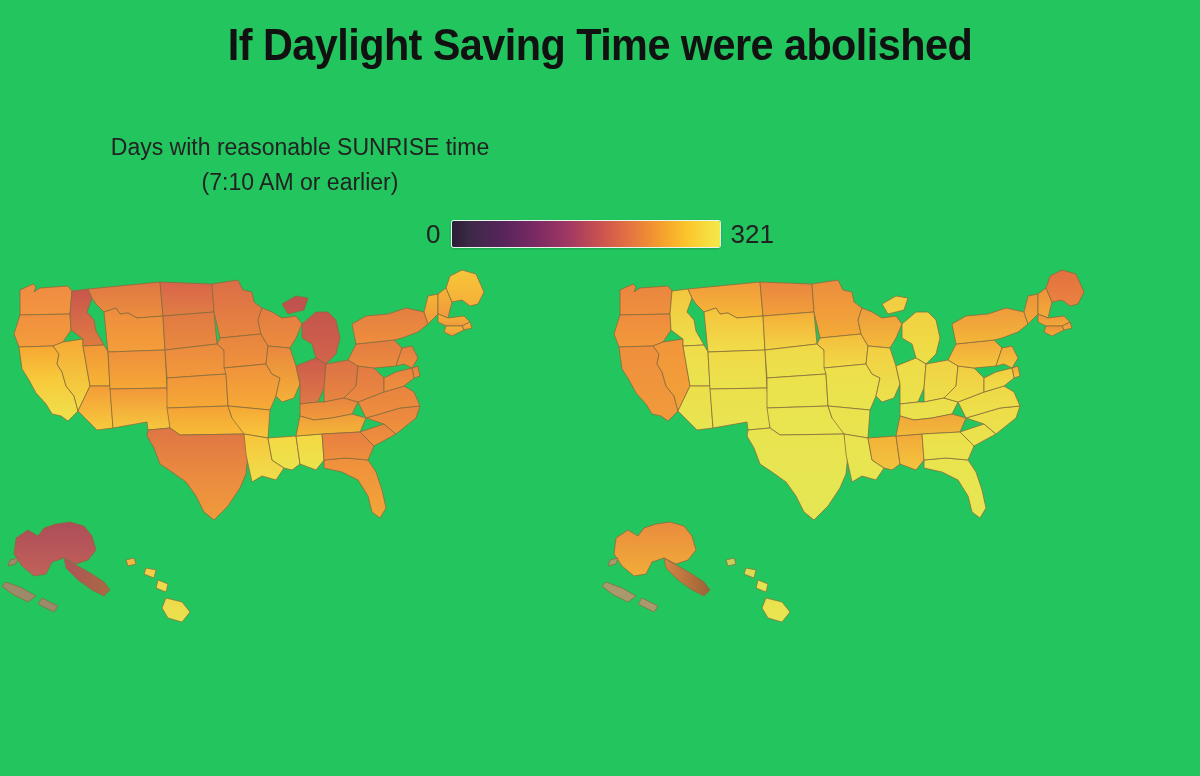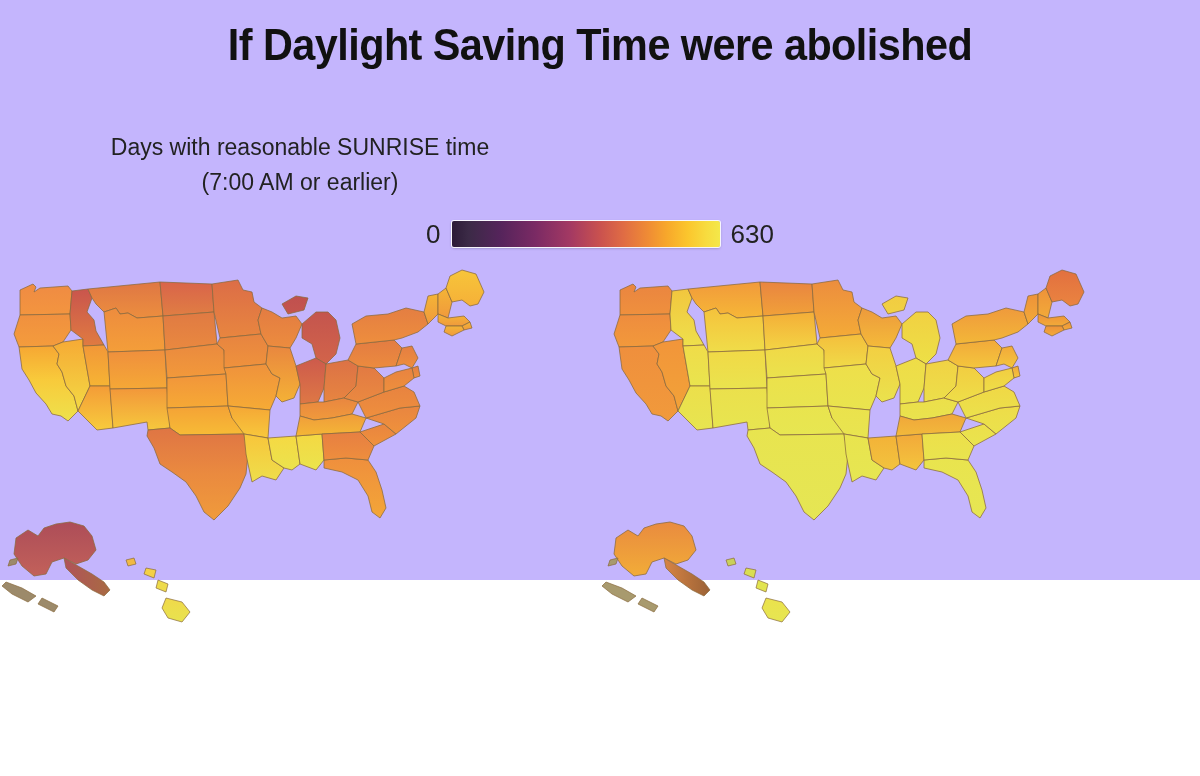--- a/index.html
+++ b/index.html
@@ -12,22 +12,22 @@
     width: 1200px;
     height: 776px;
     font-family: "Liberation Sans", "DejaVu Sans", sans-serif;
     color: #1a1a1a;
     overflow: hidden;
     position: relative;
   }
   .page {
     position: relative;
     width: 1200px;
-    height: 580px;
-    background: #c4b5fd;
+    height: 776px;
+    background: #22c55e;
   }
 
   
   .title {
     position: absolute;
     top: 16px;
     left: 0;
     width: 1200px;
     text-align: center;
     font-size: 45px;
@@ -142,28 +142,28 @@
 </head>
 <body>
 
 <div class="page">
 
   <div class="title">If Daylight Saving Time were abolished</div>
 
   <div class="panel-heads">
     <div class="panel-head">
       <span class="line1">Days with reasonable SUNRISE time</span>
-      <span class="line2">(7:00 AM or earlier)</span>
+      <span class="line2">(7:10 AM or earlier)</span>
     </div>
   </div>
 
   <div class="legend">
     <span class="legend-label">0</span>
     <div class="legend-bar"></div>
-    <span class="legend-label">630</span>
+    <span class="legend-label">321</span>
   </div>
 
   <div class="maps">
 
     <div class="map-panel left">
       <svg class="map-svg" viewBox="0 0 600 370" xmlns="http://www.w3.org/2000/svg">
         <defs>
 
           <linearGradient id="L_WA" x1="0" y1="0" x2="0" y2="1">
               <stop offset="0" stop-color="#ef8b43"></stop>

